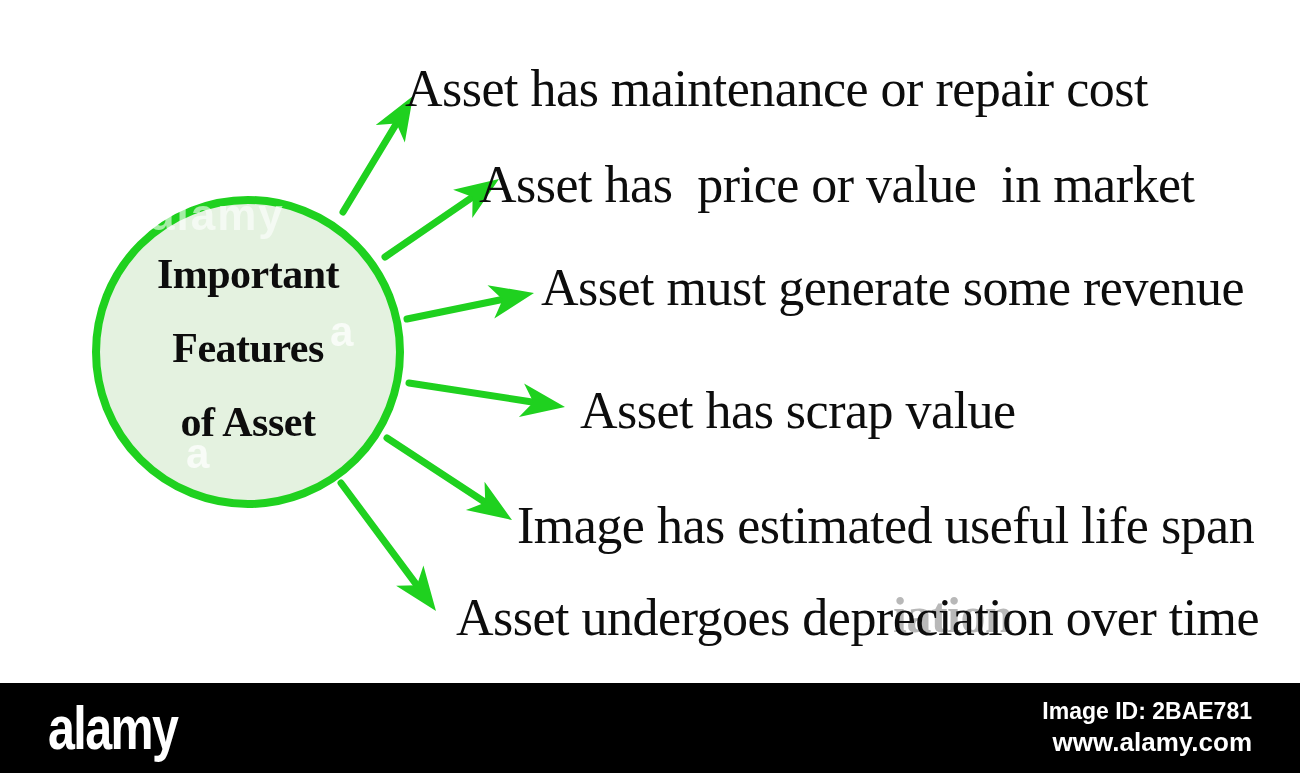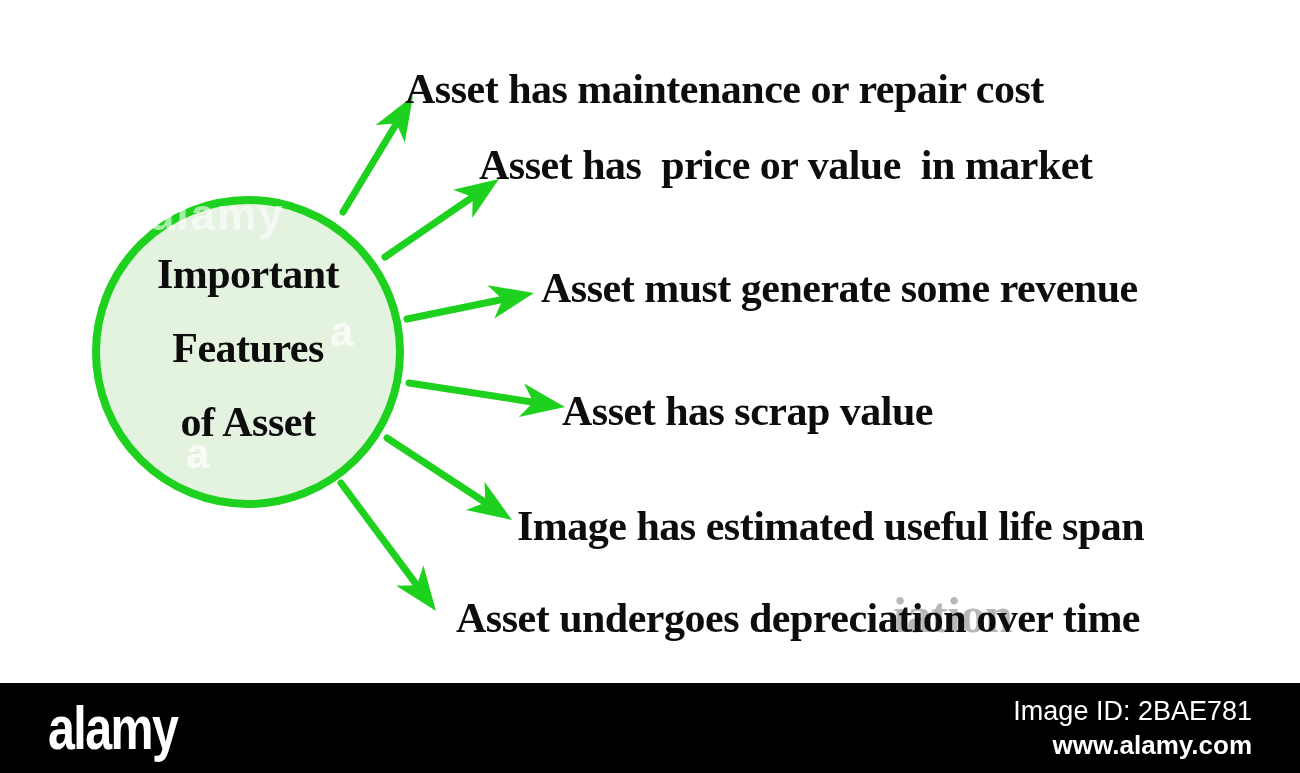--- a/index.html
+++ b/index.html
@@ -37,22 +37,22 @@
     color:var(--ink);
     font-weight:700;
     font-size:42px;
     line-height:74px;
     letter-spacing:-0.5px;
   }
   .feature{
     position:absolute;
     z-index:3;
     color:var(--ink);
-    font-weight:700;
-    font-size:42px;
+    font-weight:400;
+    font-size:52px;
     line-height:42px;
     letter-spacing:-0.5px;
     white-space:pre;
   }
   .wm{
     position:absolute;
     font-family:"Liberation Sans", sans-serif;
     font-weight:700;
     pointer-events:none;
   }
@@ -103,21 +103,21 @@
     letter-spacing:-2px;
     transform:scaleX(0.78);
     transform-origin:left center;
     line-height:1;
   }
   .footer-right{
     text-align:right;
     color:var(--footer-text);
     line-height:1.25;
   }
-  .image-id{font-size:27px;font-weight:400;}
+  .image-id{font-size:23px;font-weight:700;}
   .alamy-url{font-size:26px;font-weight:700;}
 </style>
 </head>
 <body>
 
 <div class="canvas">
 
   <svg class="diagram-svg" width="1300" height="773" viewBox="0 0 1300 773">
     <circle class="center-circle" cx="248" cy="352" r="152"></circle>
     <g id="arrows">
@@ -141,23 +141,23 @@
   <span class="wm wm-a2">a</span>
   <span class="wm wm-line6">iation</span>
 
   <div class="circle-title">
     <div>Important</div>
     <div>Features</div>
     <div>of Asset</div>
   </div>
 
   <div class="feature" style="left:405px;top:68px;">Asset has maintenance or repair cost</div>
-  <div class="feature" style="left:479px;top:144px;">Asset has  price or value  in market</div>
+  <div class="feature" style="left:479px;top:164px;">Asset has  price or value  in market</div>
   <div class="feature" style="left:541px;top:267px;">Asset must generate some revenue</div>
-  <div class="feature" style="left:562px;top:390px;">Asset has scrap value</div>
+  <div class="feature" style="left:580px;top:390px;">Asset has scrap value</div>
   <div class="feature" style="left:517px;top:505px;">Image has estimated useful life span</div>
   <div class="feature" style="left:437px;top:597px;margin-left:19px;">Asset undergoes depreciation over time</div>
 
   <div class="footer">
     <div class="alamy-logo">alamy</div>
     <div class="footer-right">
       <div class="image-id">Image ID: 2BAE781</div>
       <div class="alamy-url">www.alamy.com</div>
     </div>
   </div>

